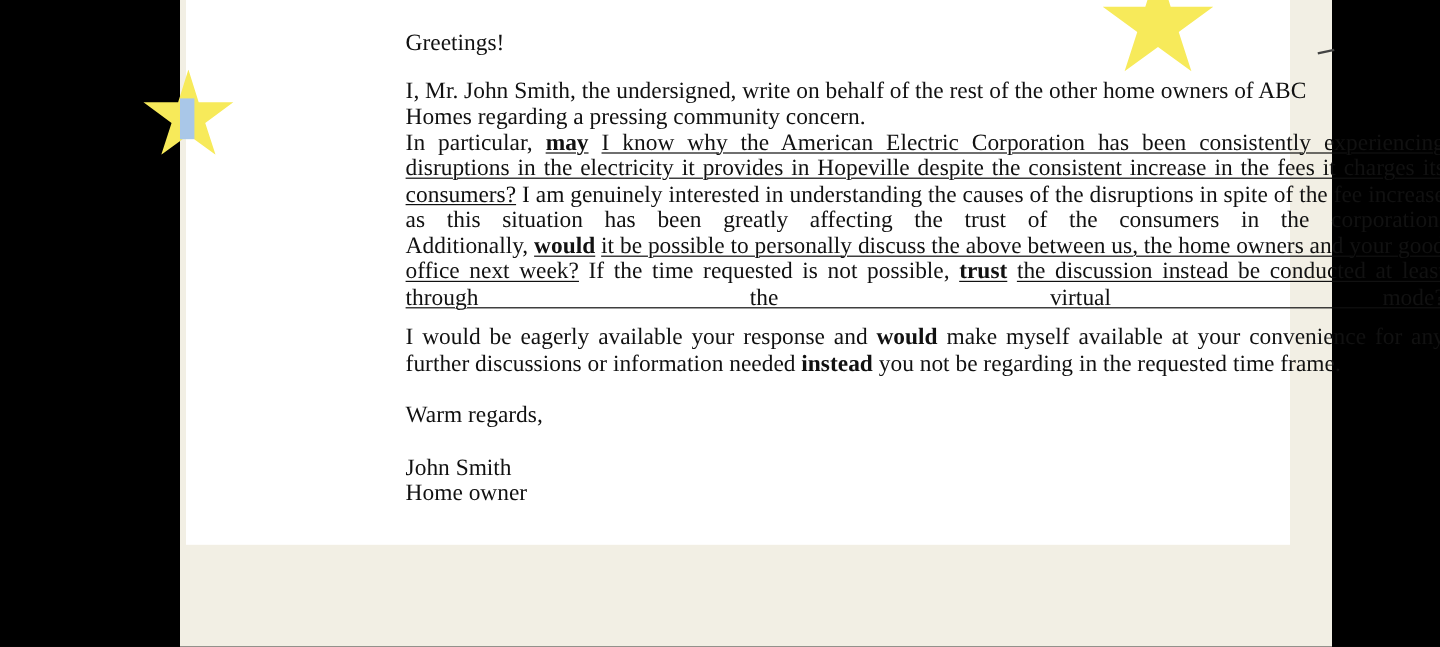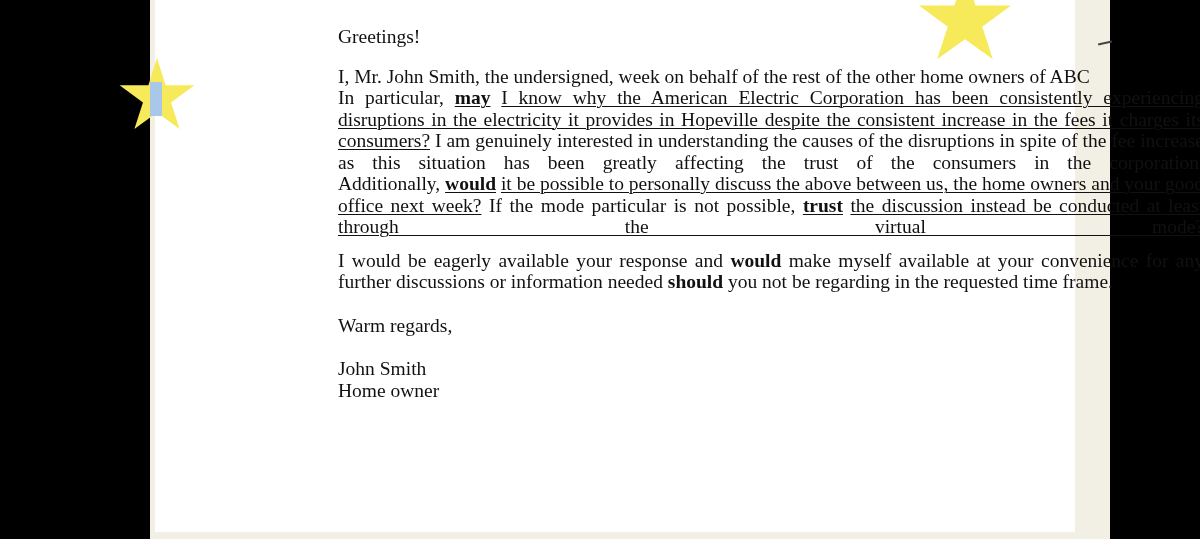--- a/index.html
+++ b/index.html
@@ -32,21 +32,21 @@
     left: 1080px;
     width: 30px;
     background: #f2efe4;
   }
   
   .sheet {
     position: absolute;
     left: 155px;
     top: 0;
     width: 920px;
-    height: 532px;
+    height: 454px;
     background: #ffffff;
   }
   .doc-body {
     position: absolute;
     left: 183px;
     top: 26px;
     width: 866px;
     color: #111111;
     font-size: 19.5px;
     line-height: 21.5px;
@@ -130,29 +130,29 @@
   <div class="sheet">
 
     <div class="star star-right"></div>
 
     <div class="doc-body">
 
       <p class="para">Greetings!</p>
 
       <div class="gap-md"></div>
 
-      <p class="para justified"><span>I, Mr. John Smith, the undersigned, week on behalf of the rest of the other home owners of ABC</span><br></p>
+      <p class="para justified"><span>I, Mr. John Smith, the undersigned, write on behalf of the rest of the other home owners of ABC</span><br><span>Homes regarding a pressing community concern.</span></p>
 
       <p class="para stretch"><span>In particular,</span> <span class="bu">may</span> <span class="u">I know why the American Electric Corporation has been consistently experiencing disruptions in the electricity it provides in Hopeville despite the consistent increase in the fees it charges its consumers?</span> <span>I am genuinely interested in understanding the causes of the disruptions in spite of the fee increase as this situation has been greatly affecting the trust of the consumers in the corporation.</span></p>
 
-      <p class="para stretch"><span>Additionally,</span> <span class="bu">would</span> <span class="u">it be possible to personally discuss the above between us, the home owners and your good office next week?</span> <span>If the mode particular is not possible,</span> <span class="bu">trust</span> <span class="u">the discussion instead be conducted at least through the virtual mode?</span></p>
+      <p class="para stretch"><span>Additionally,</span> <span class="bu">would</span> <span class="u">it be possible to personally discuss the above between us, the home owners and your good office next week?</span> <span>If the time requested is not possible,</span> <span class="bu">trust</span> <span class="u">the discussion instead be conducted at least through the virtual mode?</span></p>
 
       <div class="gap-sm"></div>
 
-      <p class="para justified"><span>I would be eagerly available your response and</span> <span class="b">would</span> <span>make myself available at your convenience for any further discussions or information needed</span> <span class="b">should</span> <span>you not be regarding in the requested time frame.</span></p>
+      <p class="para justified"><span>I would be eagerly available your response and</span> <span class="b">would</span> <span>make myself available at your convenience for any further discussions or information needed</span> <span class="b">instead</span> <span>you not be regarding in the requested time frame.</span></p>
 
       <div class="gap-lg"></div>
 
       <p class="para">Warm regards,</p>
 
       <div class="gap-lg"></div>
 
       <p class="para">John Smith</p>
       <p class="para">Home owner</p>
 

